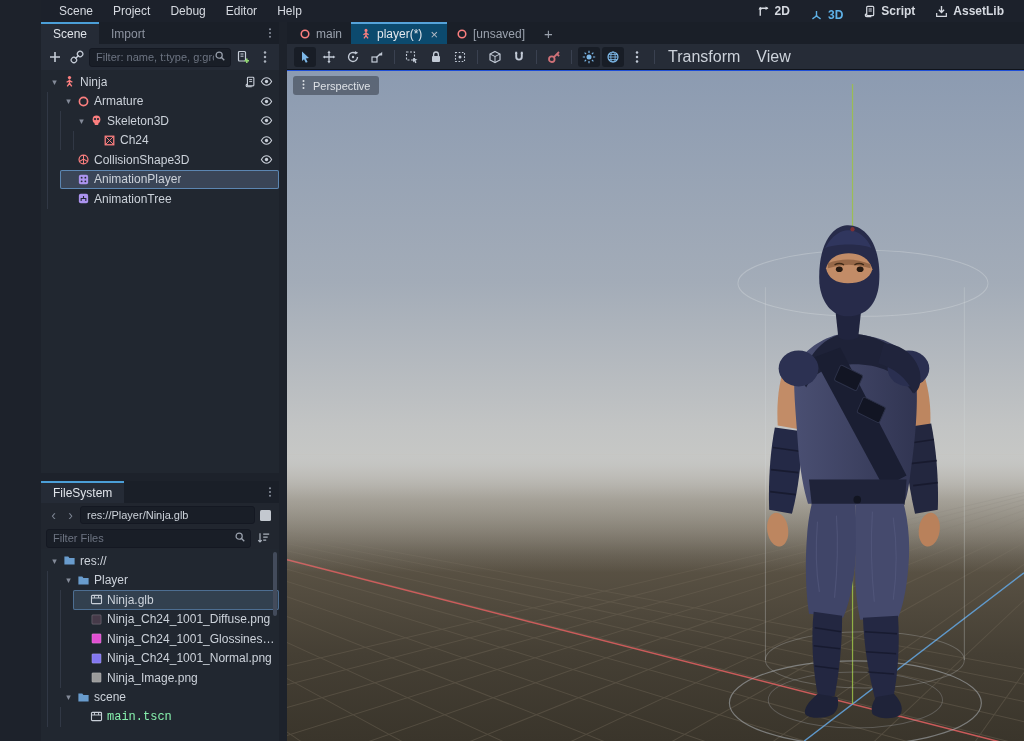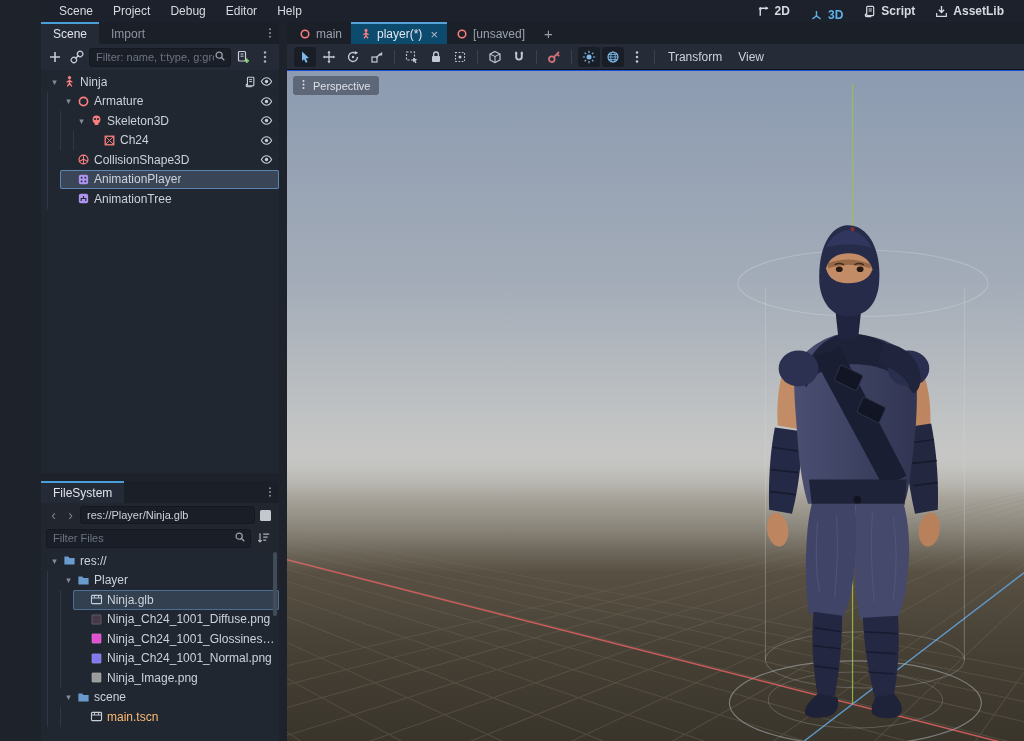--- a/index.html
+++ b/index.html
@@ -61,21 +61,21 @@
   .scenetabs { height:22px; flex:none; background:#1a1f28; display:flex; align-items:stretch; padding-left:3px; }
   .scenetab { display:flex; align-items:center; gap:5px; padding:0 9px; font-size:12px; color:#9aa1ad; border-top:2px solid transparent; }
   .scenetab.active { background:#0c4a6e; border-top-color:#55a3da; color:#e2e6ec; }
   .tab-close { font-size:13px; color:#b6bcc6; margin-left:3px; line-height:1; }
   .tab-add { display:flex; align-items:center; padding:0 10px; color:#9aa1ad; font-size:15px; }
 
   .vp-toolbar { height:26px; flex:none; background:#262c37; display:flex; align-items:center; padding:0 6px; border-bottom:1px solid #10141b; }
   .tool-btn { width:22px; height:20px; display:flex; align-items:center; justify-content:center; border-radius:3px; margin:0 1px; }
   .tool-btn.active { background:#181d26; }
   .tool-sep { width:1px; height:14px; background:#3a4150; margin:0 5px; flex:none; }
-  .vp-menu { padding:0 8px; font-size:12px; color:#ccd2da; }
+  .vp-menu { padding:0 8px; font-size:16px; color:#ccd2da; }
 
   .viewport { flex:1; position:relative; min-height:0; border-top:1px solid #1d4ed8; overflow:hidden; }
   .viewport svg.scene3d { position:absolute; inset:0; width:100%; height:100%; display:block; }
   .persp-btn { position:absolute; left:6px; top:5px; height:19px; display:flex; align-items:center; gap:4px; padding:0 9px 0 5px; background:rgba(82,92,106,0.82); border-radius:3px; color:#dde1e6; font-size:11px; }
 </style>
 </head>
 <body>
 
 <div id="app">
 
@@ -478,21 +478,21 @@
               <span class="guide"></span>
               <span class="guide"></span>
               <div class="row-content">
                 <span class="chev"></span>
                 <span class="node-icon">
                   <svg width="13" height="13" viewBox="0 0 14 14" xmlns="http://www.w3.org/2000/svg">
                     <rect x="1.6" y="2.6" width="10.8" height="8.8" rx="1" fill="none" stroke="#c9cfd8" stroke-width="1.2"></rect>
                     <path d="M1.6 5.4h10.8M4.8 2.6v2.8M9.2 2.6v2.8" stroke="#c9cfd8" stroke-width="1"></path>
                   </svg>
                 </span>
-                <span class="row-label" style="color: #fdba74;">main.tscn</span>
+                <span class="row-label" style="color: #86efac; font-family: Liberation Mono, monospace;">main.tscn</span>
                 <span class="row-spacer"></span>
               </div>
             </div>
           </div>
       </div>
     </div>
 
     <div class="right">
       <div class="scenetabs" id="sceneTabs">
           <div class="scenetab">

